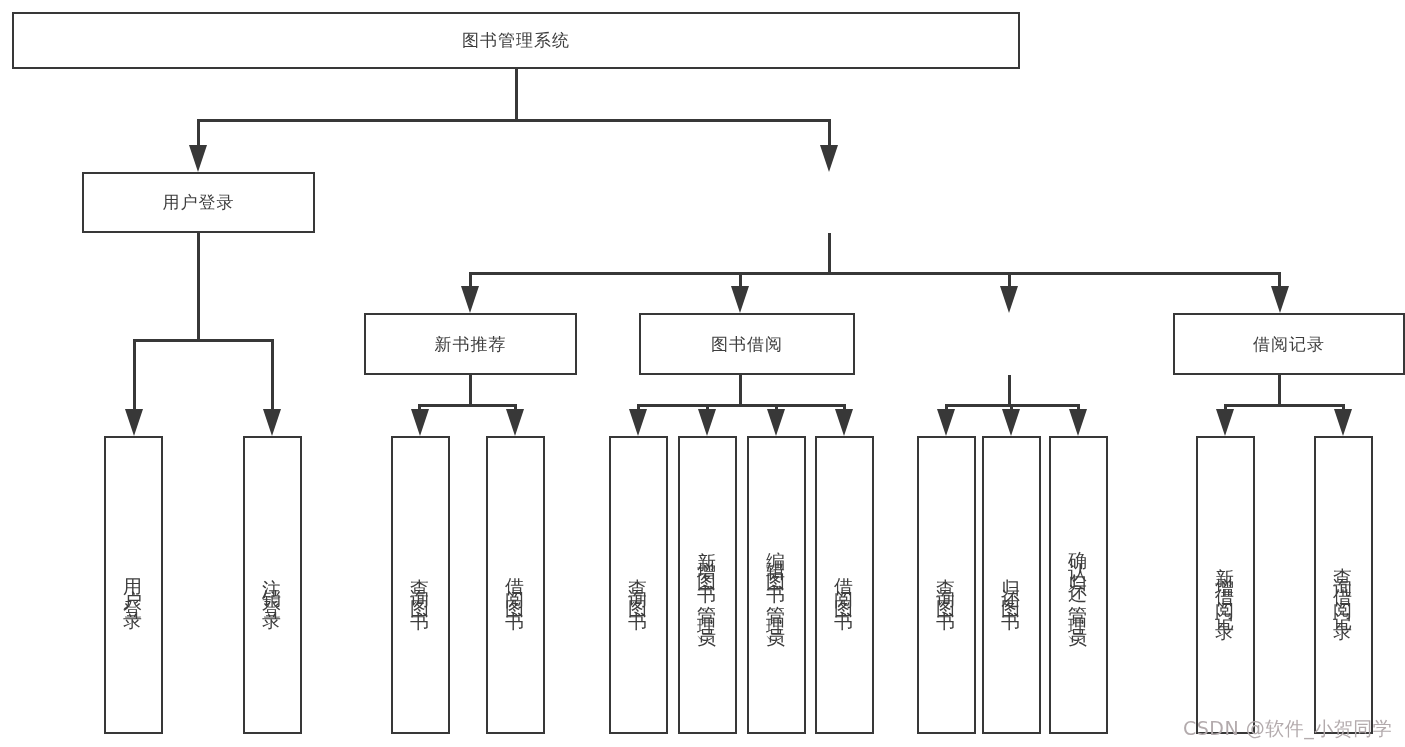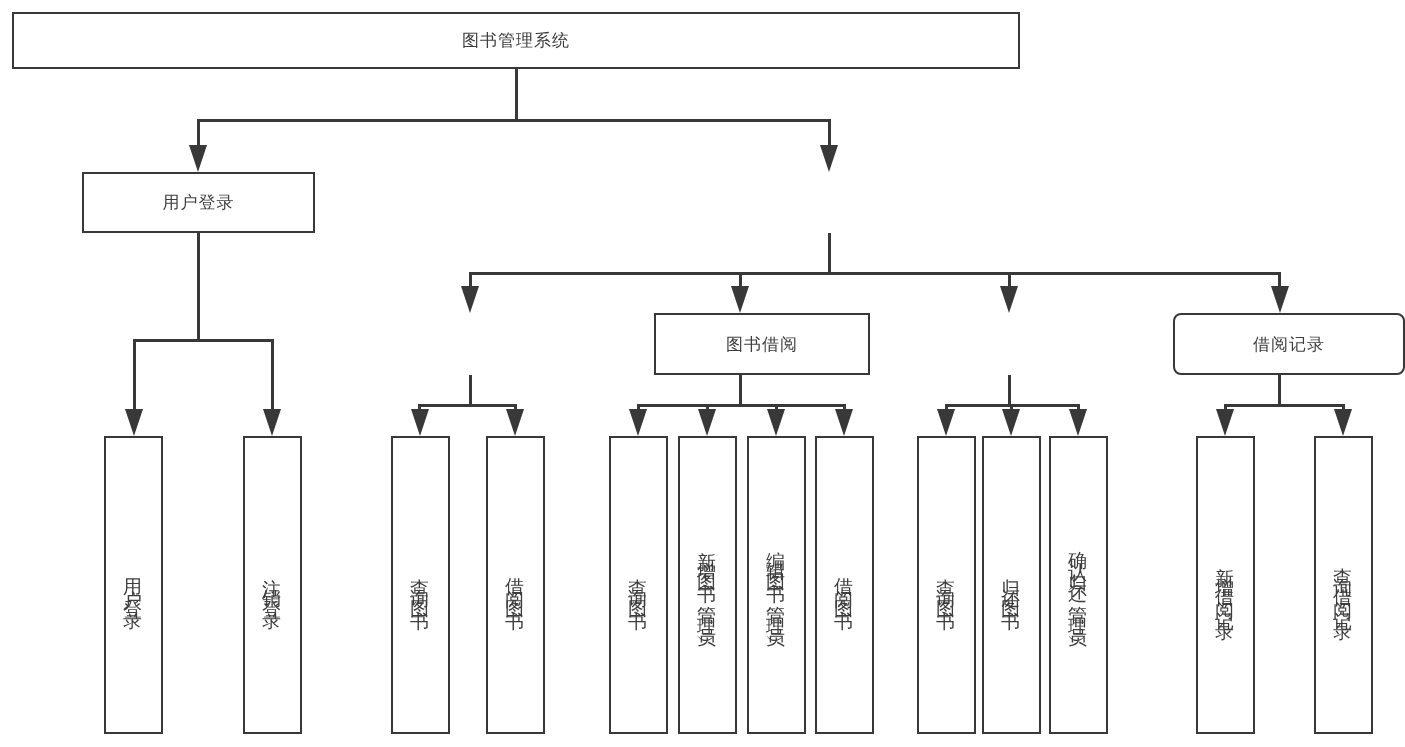--- a/index.html
+++ b/index.html
@@ -83,22 +83,23 @@
   <div class="hl" style="left:469px;top:272px;width:812px;"></div>
   <div class="vl" style="left:469px;top:272px;height:18px;"></div>
   <div class="vl" style="left:739px;top:272px;height:18px;"></div>
   <div class="vl" style="left:1008px;top:272px;height:18px;"></div>
   <div class="vl" style="left:1278px;top:272px;height:18px;"></div>
   <div class="arr" style="left:461px;top:286px;"></div>
   <div class="arr" style="left:731px;top:286px;"></div>
   <div class="arr" style="left:1000px;top:286px;"></div>
   <div class="arr" style="left:1271px;top:286px;"></div>
 
-  <div class="node" style="left:654px;top:313px;width:216px;height:62px;">图书借阅</div>
-  <div class="node" style="left:1173px;top:313px;width:232px;height:62px;border-radius:8px;">借阅记录</div>
+  <div class="node" style="left:364px;top:313px;width:213px;height:62px;">新书推荐</div>
+  <div class="node" style="left:639px;top:313px;width:216px;height:62px;">图书借阅</div>
+  <div class="node" style="left:1173px;top:313px;width:232px;height:62px;">借阅记录</div>
 
   <div class="vl" style="left:469px;top:375px;height:32px;"></div>
   <div class="hl" style="left:418px;top:404px;width:99px;"></div>
   <div class="vl" style="left:418px;top:404px;height:8px;"></div>
   <div class="vl" style="left:514px;top:404px;height:8px;"></div>
   <div class="arr" style="left:411px;top:409px;"></div>
   <div class="arr" style="left:506px;top:409px;"></div>
 
   <div class="vl" style="left:739px;top:375px;height:32px;"></div>
   <div class="hl" style="left:637px;top:404px;width:209px;"></div>
@@ -164,14 +165,15 @@
     <span class="vtext">确认归还（管理员）</span>
   </div>
 
   <div class="leaf" style="left:1196px;">
     <span class="vtext">新增借阅记录</span>
   </div>
   <div class="leaf" style="left:1314px;">
     <span class="vtext">查询借阅记录</span>
   </div>
 
+  <div class="watermark">CSDN @软件_小贺同学</div>
 
 </div>
 
 </body></html>

